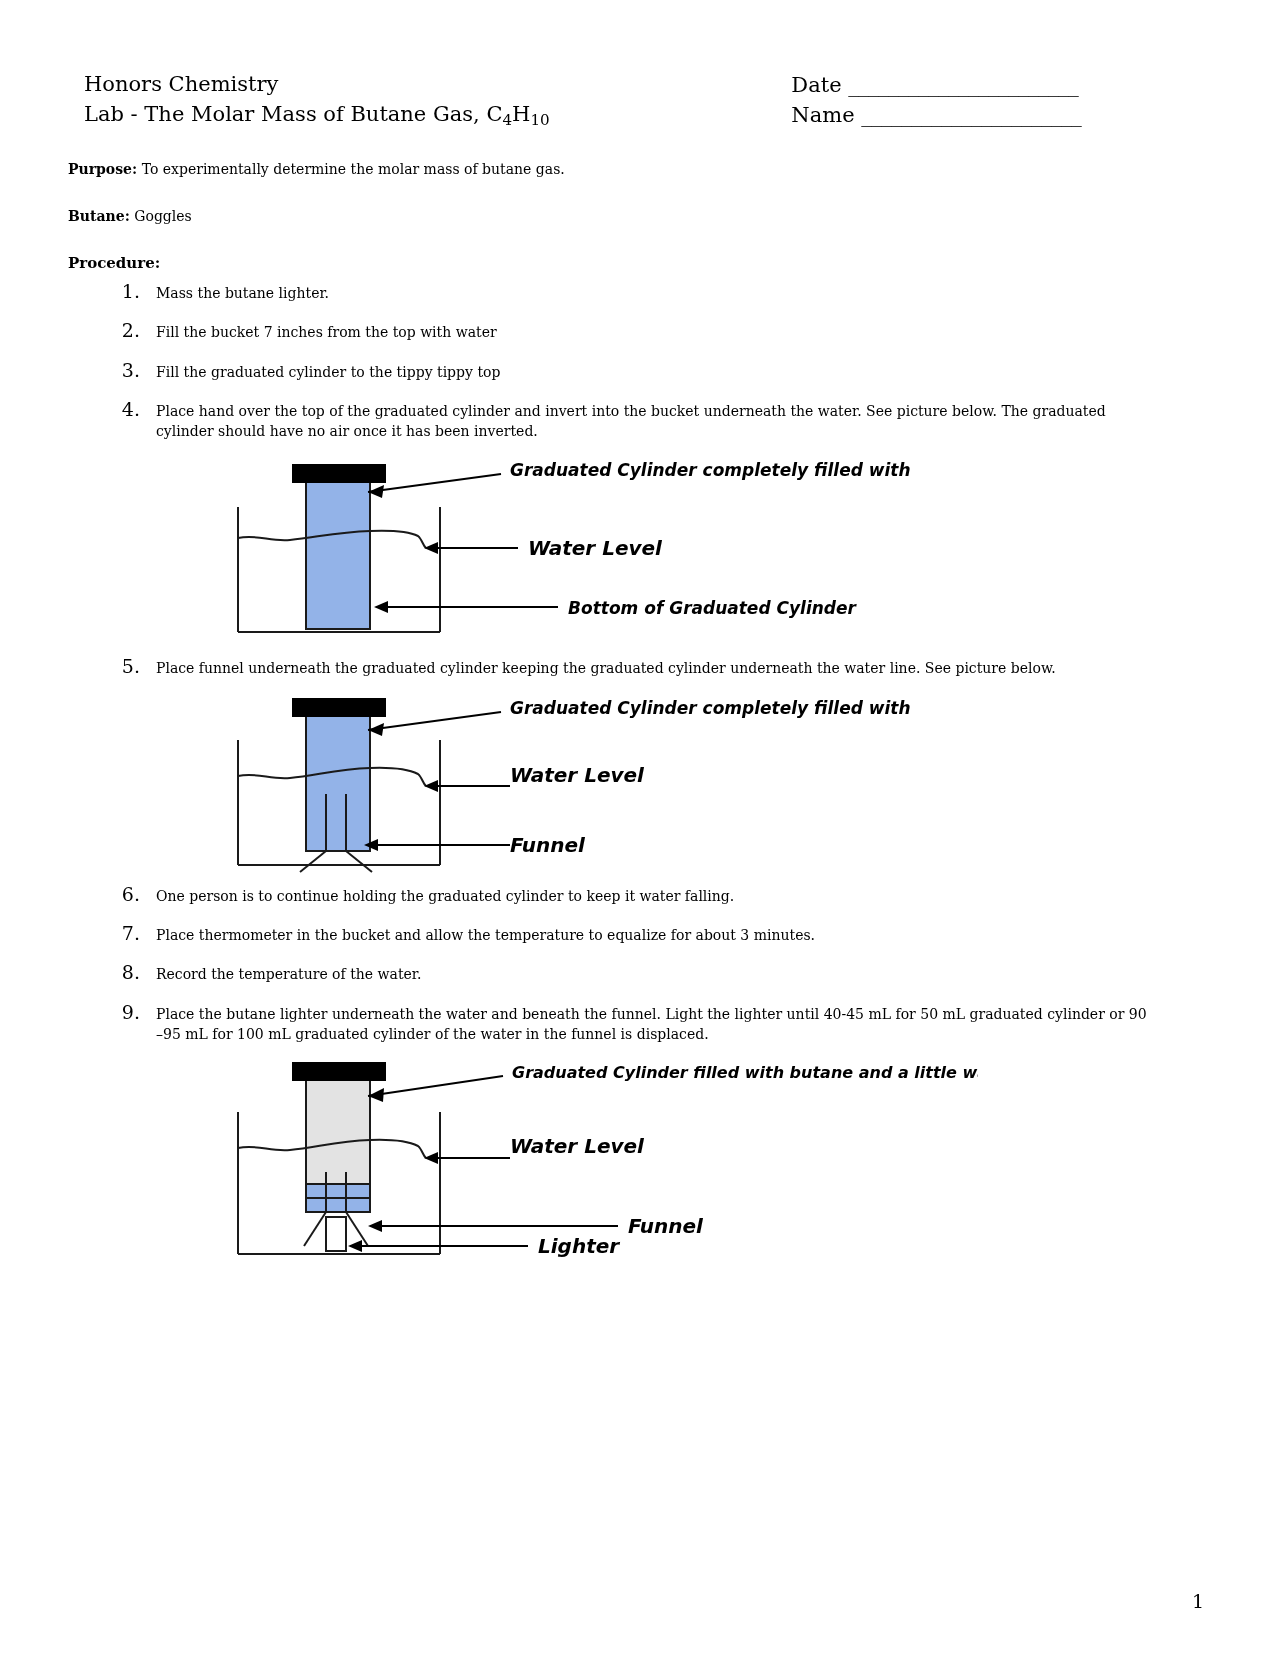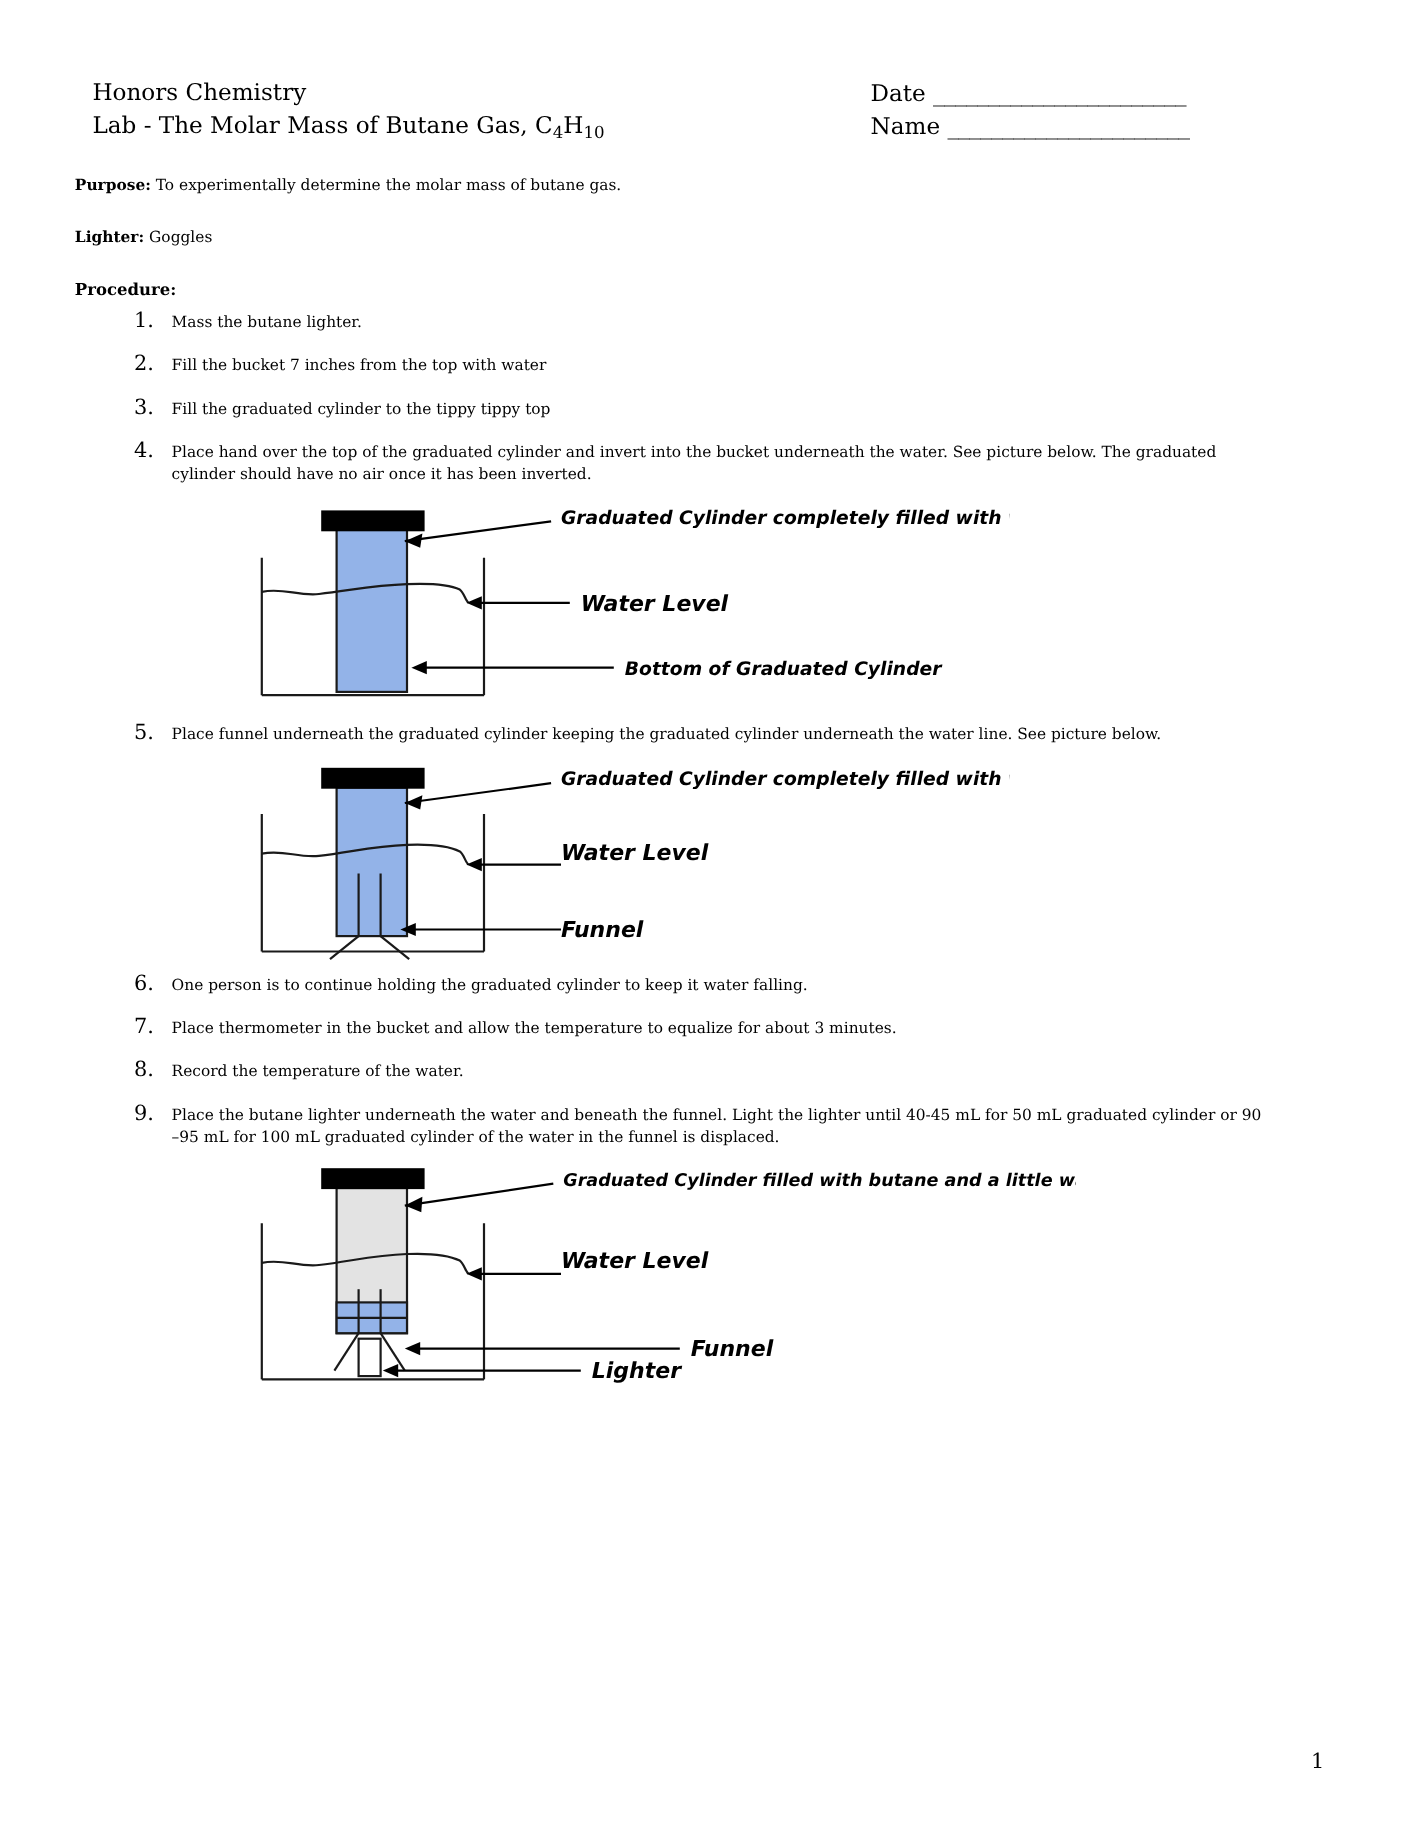--- a/index.html
+++ b/index.html
@@ -111,21 +111,21 @@
       </div>
     </div>
 
     <div class="sec">
       <span class="sec-label">Purpose:</span>
       <span class="sec-body">To experimentally determine the molar mass of butane gas.</span>
     </div>
 
 
     <div class="sec">
-      <span class="sec-label">Lighter:</span>
+      <span class="sec-label">Butane:</span>
       <span class="sec-body">Goggles</span>
     </div>
 
     <div class="proc-head">Procedure:</div>
 
     <ol class="steps">
       <li>Mass the butane lighter.</li>
       <li>Fill the bucket 7 inches from the top with water</li>
       <li>Fill the graduated cylinder to the tippy tippy top</li>
       <li>Place hand over the top of the graduated cylinder and invert into the bucket underneath the water.  See picture below.  The graduated cylinder should have no air once it has been inverted.</li>

